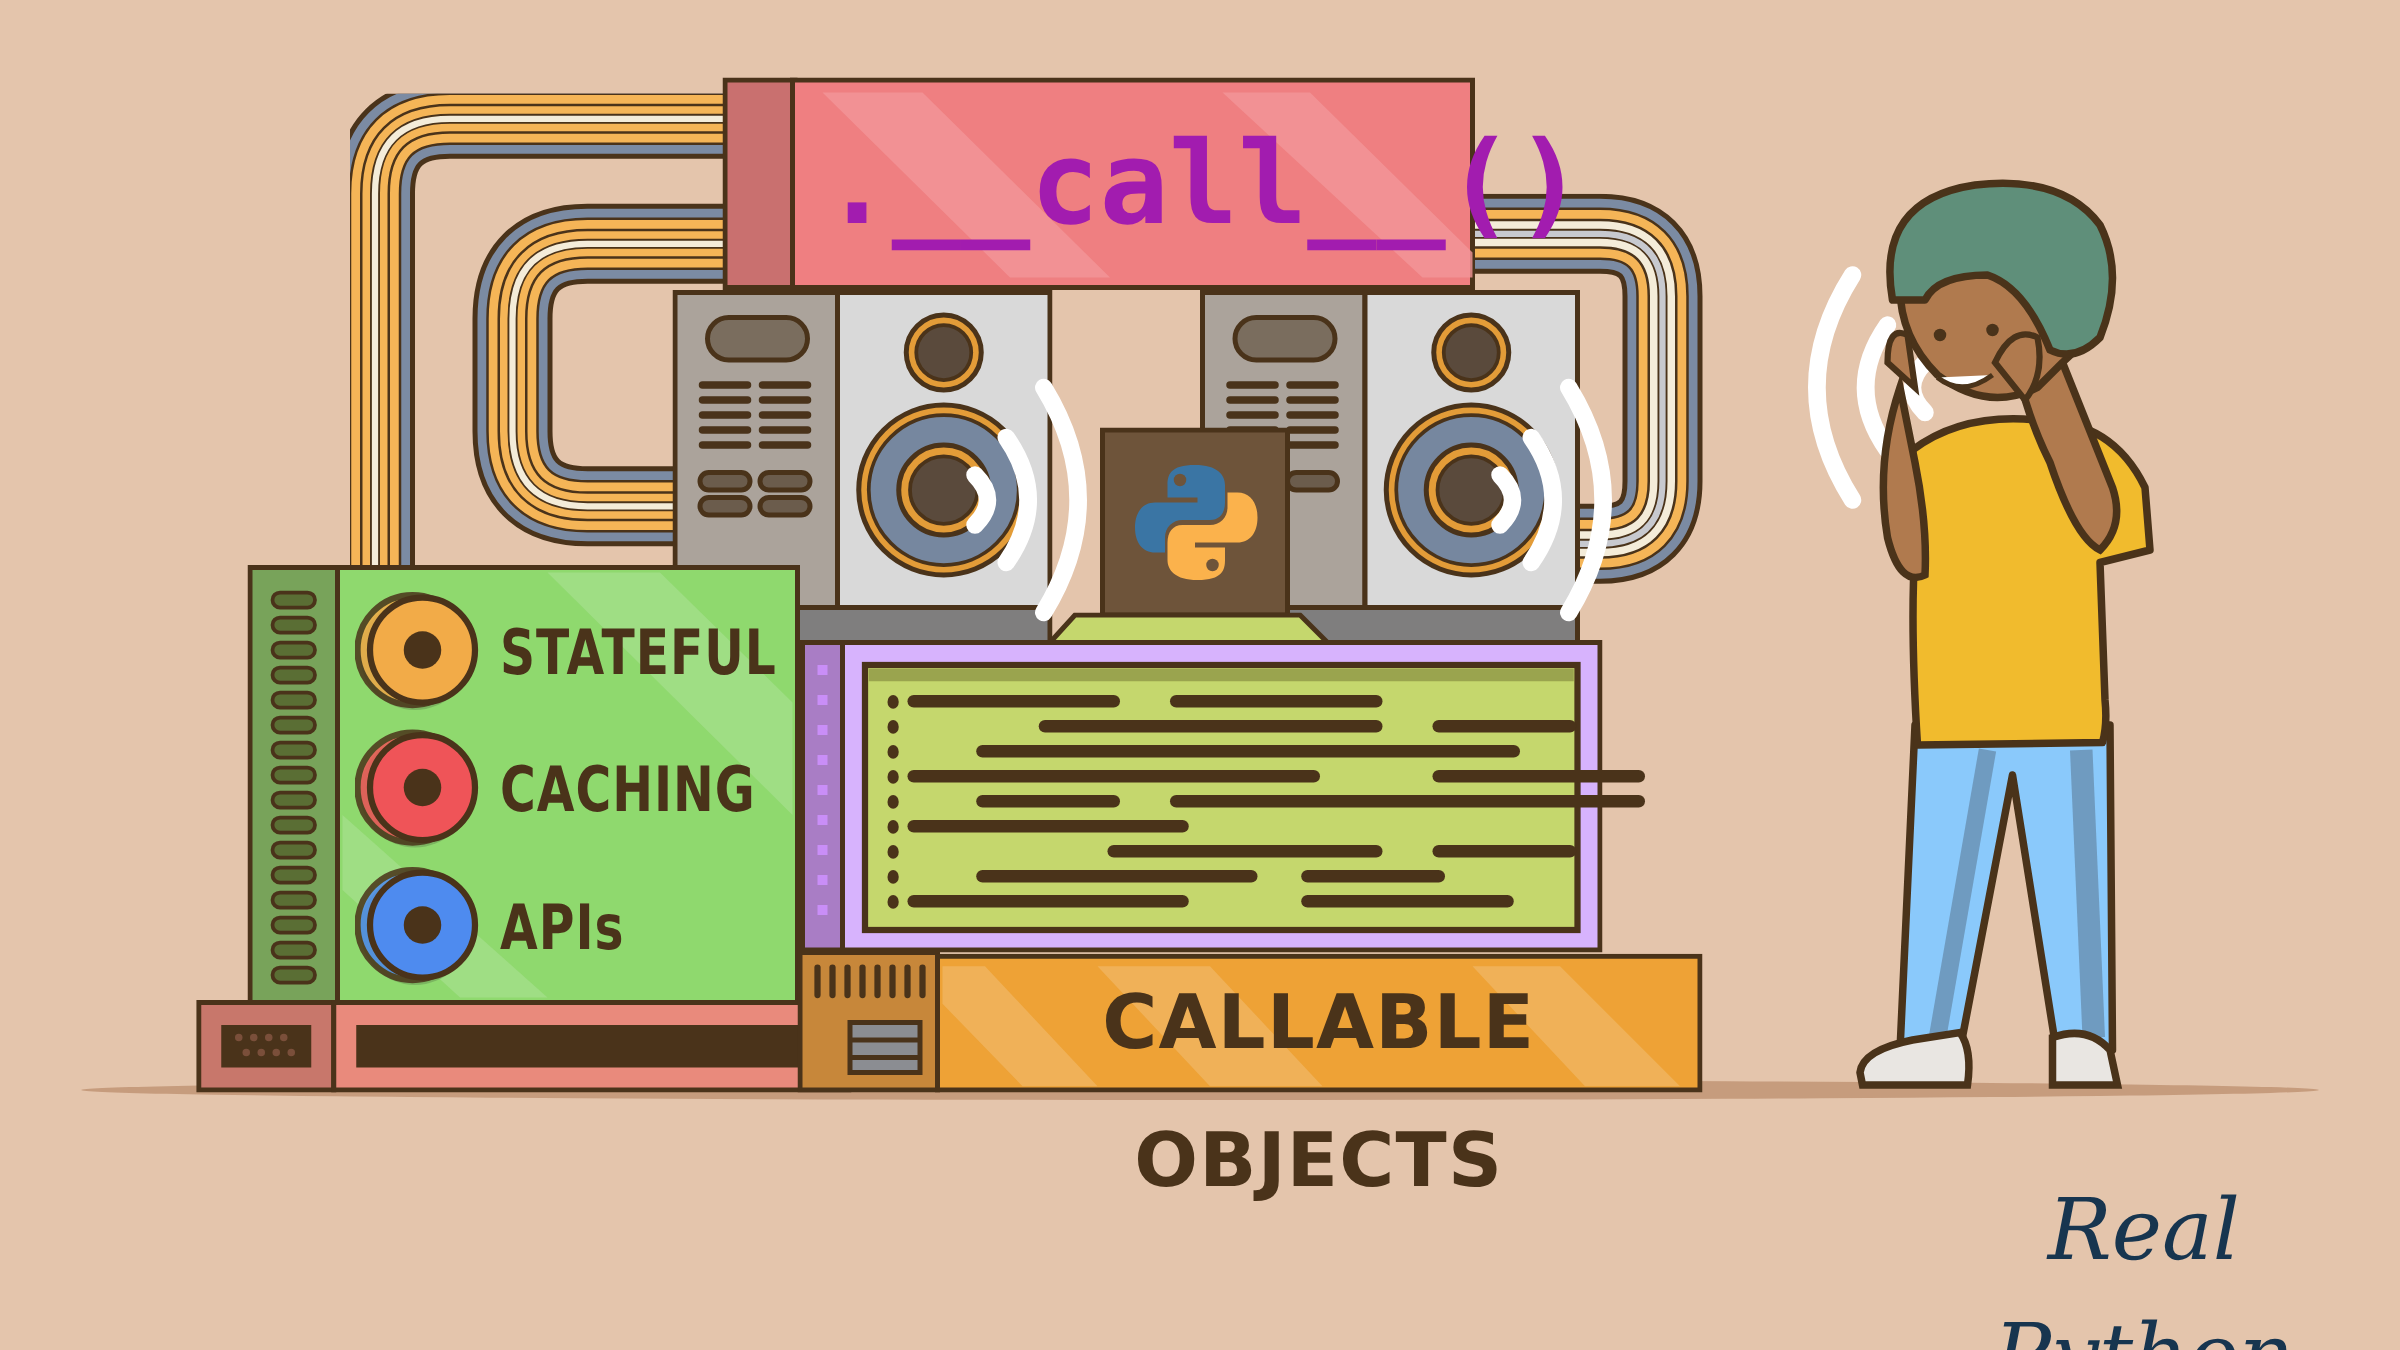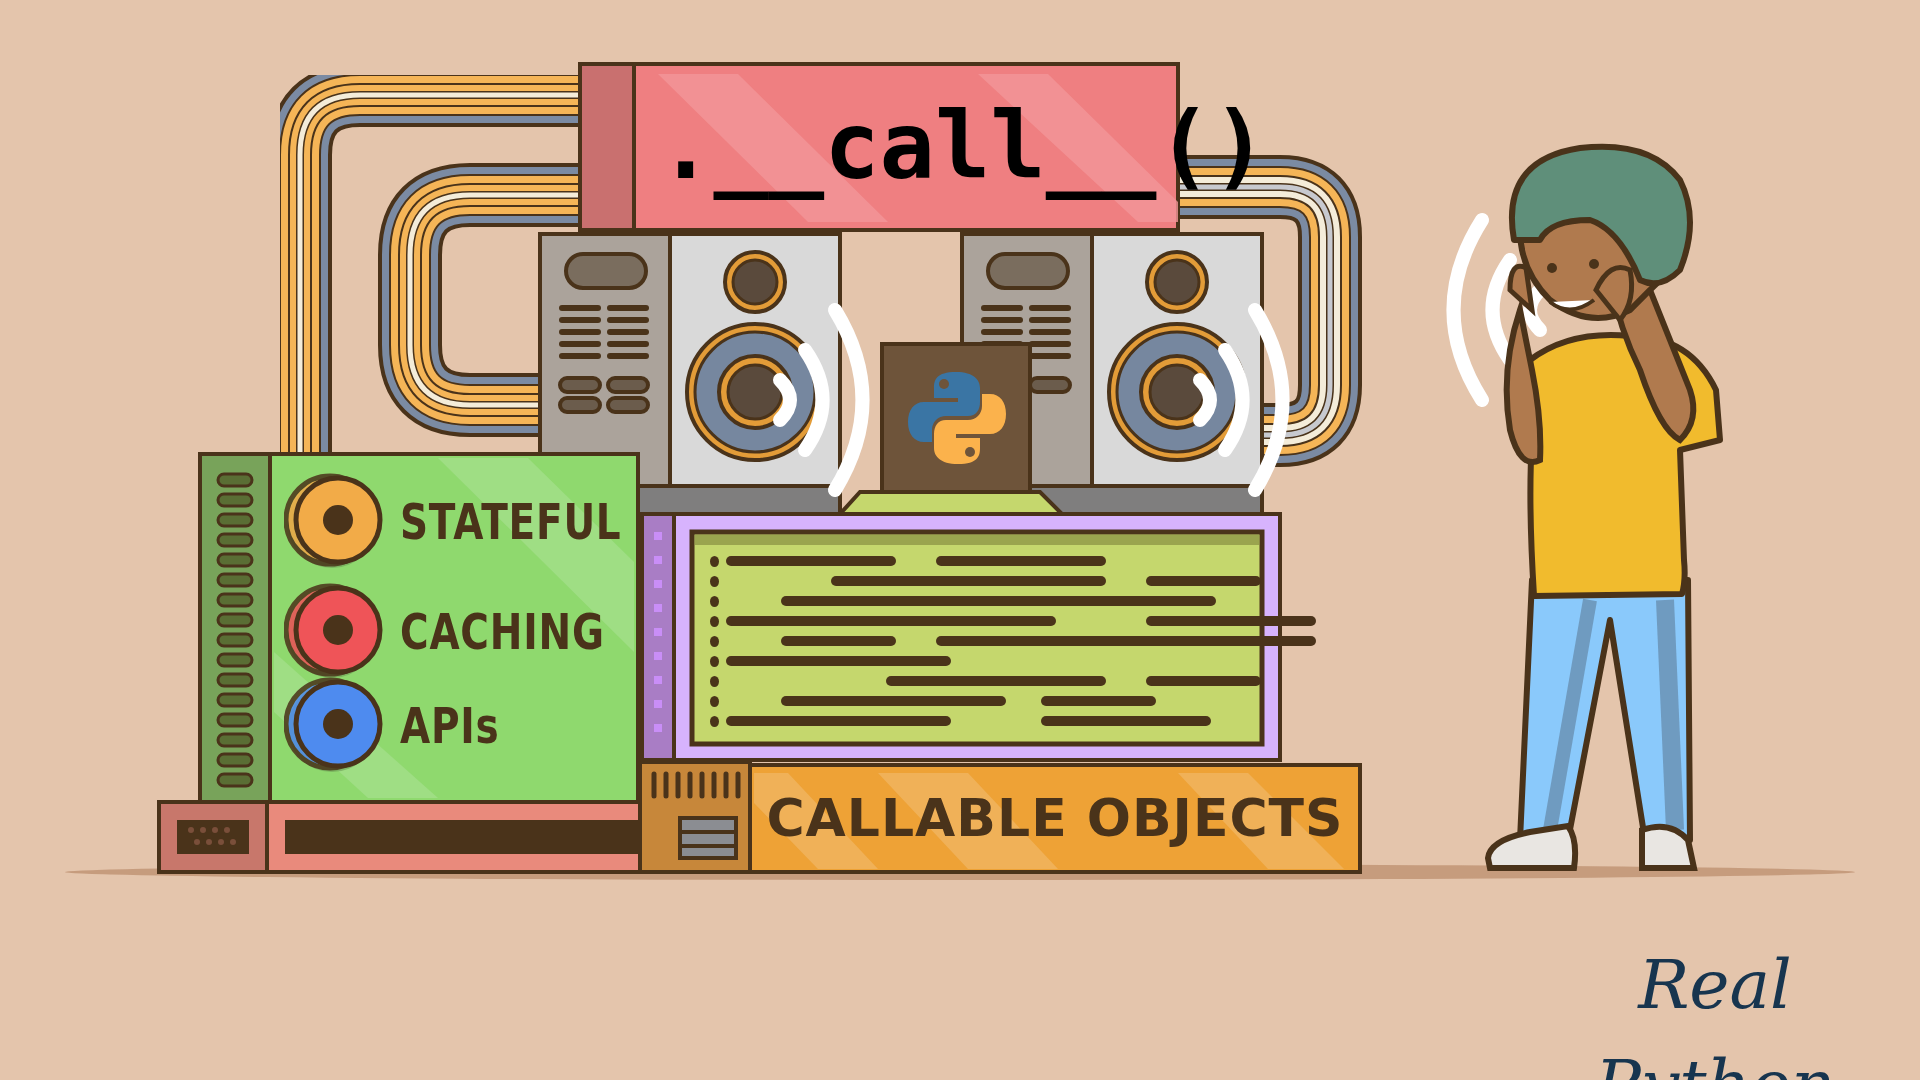--- a/index.html
+++ b/index.html
@@ -1,20 +1,20 @@
 <!DOCTYPE html>
 <html><head>
 <meta charset="utf-8">
 <style>
   html, body { margin: 0; padding: 0; }
   body { width: 1920px; height: 1080px; overflow: hidden; background: #e4c5ac; position: relative; font-family: "DejaVu Sans", sans-serif; }
   .abs { position: absolute; }
   svg { display: block; }
   .stencil { font-family: "DejaVu Sans", sans-serif; font-weight: bold; color: #4a331a; letter-spacing: 1px; }
-  .banner-text { font-family: "DejaVu Sans Mono", monospace; font-weight: bold; color: #000000; }
+  .banner-text { font-family: "DejaVu Sans Mono", monospace; font-weight: bold; color: #a21caf; }
   .logo { font-family: "DejaVu Serif", serif; font-style: italic; color: #17354f; }
 </style>
 </head>
 <body>
 
 <svg class="abs" style="left:60px;top:860px" width="1800" height="30" viewBox="0 0 1800 30">
   <ellipse cx="900" cy="12" rx="895" ry="8" fill="#b98a6a" opacity="0.7"></ellipse>
 </svg>
 
 <svg class="abs" style="left:280px;top:75px" width="340" height="400" viewBox="0 0 340 400">
@@ -239,21 +239,21 @@
       </div>
       <div style="position: absolute; left: 0px; top: 110px; width: 350px; height: 100px; text-decoration: underline;">
         <svg width="100" height="100" viewBox="0 0 100 100" style="position: absolute; left: 0px; top: 0px;">
           <circle cx="48" cy="52" r="44" fill="#6e9c56" opacity="0.6"></circle>
           <circle cx="46" cy="48" r="44" fill="#ef5458" stroke="#4a331a" stroke-width="5" opacity="0.85"></circle>
           <circle cx="54" cy="48" r="42" fill="#ef5458" stroke="#4a331a" stroke-width="5"></circle>
           <circle cx="54" cy="48" r="15" fill="#4a331a"></circle>
         </svg>
         <div class="stencil" style="position: absolute; left: 116px; top: 0px; line-height: 100px; font-size: 50px; transform: scaleX(0.78); transform-origin: left center; white-space: nowrap;">CACHING</div>
       </div>
-      <div style="position: absolute; left: 0px; top: 204px; width: 350px; height: 100px;">
+      <div style="position: absolute; left: 0px; top: 220px; width: 350px; height: 100px;">
         <svg width="100" height="100" viewBox="0 0 100 100" style="position: absolute; left: 0px; top: 0px;">
           <circle cx="48" cy="52" r="44" fill="#6e9c56" opacity="0.6"></circle>
           <circle cx="46" cy="48" r="44" fill="#4e8bef" stroke="#4a331a" stroke-width="5" opacity="0.85"></circle>
           <circle cx="54" cy="48" r="42" fill="#4e8bef" stroke="#4a331a" stroke-width="5"></circle>
           <circle cx="54" cy="48" r="15" fill="#4a331a"></circle>
         </svg>
         <div class="stencil" style="position: absolute; left: 116px; top: 0px; line-height: 100px; font-size: 50px; transform: scaleX(0.78); transform-origin: left center; white-space: nowrap;">APIs</div>
       </div>
     </div>
 </div>
@@ -293,21 +293,21 @@
   <rect x="44" y="88" width="52" height="8" fill="#8b8d92"></rect>
 </svg>
 
 <div class="abs" style="left:748px;top:763px;width:614px;height:111px;">
   <svg class="abs" style="left:0;top:0" width="614" height="111" viewBox="0 0 614 111">
     <rect x="2" y="2" width="610" height="107" fill="#eea236" stroke="#4a331a" stroke-width="4"></rect>
     <polygon points="6,10 40,10 130,106 70,106 6,40" fill="#f0b45e" opacity="0.85"></polygon>
     <polygon points="130,10 220,10 310,106 220,106" fill="#f0b45e" opacity="0.85"></polygon>
     <polygon points="430,10 500,10 596,106 520,106" fill="#f0b45e" opacity="0.85"></polygon>
   </svg>
-  <div class="abs stencil" style="left:0;top:0;width:614px;height:111px;line-height:111px;text-align:center;font-size:52px;">CALLABLE OBJECTS</div>
+  <div class="abs stencil" style="left:0;top:0;width:614px;height:111px;line-height:111px;text-align:center;font-size:60px;">CALLABLE OBJECTS</div>
 </div>
 
 <svg class="abs" style="left:1470px;top:140px" width="310" height="740" viewBox="0 0 310 740">
 
   <path d="M62 440 L50 700 L98 700 L140 480 L175 700 L220 700 L218 440 Z" fill="#8ac9fb" stroke="#4a331a" stroke-width="6" stroke-linejoin="round"></path>
   <path d="M120 460 L80 690" stroke="#6f9bc0" stroke-width="14"></path>
   <path d="M195 460 L205 690" stroke="#6f9bc0" stroke-width="18"></path>
 
   <path d="M18 718 Q20 700 60 692 L98 686 Q108 700 104 728 L20 728 Z" fill="#e9e6e2" stroke="#4a331a" stroke-width="6"></path>
   <path d="M172 690 Q200 680 218 700 L224 728 L172 728 Z" fill="#e9e6e2" stroke="#4a331a" stroke-width="6"></path>

